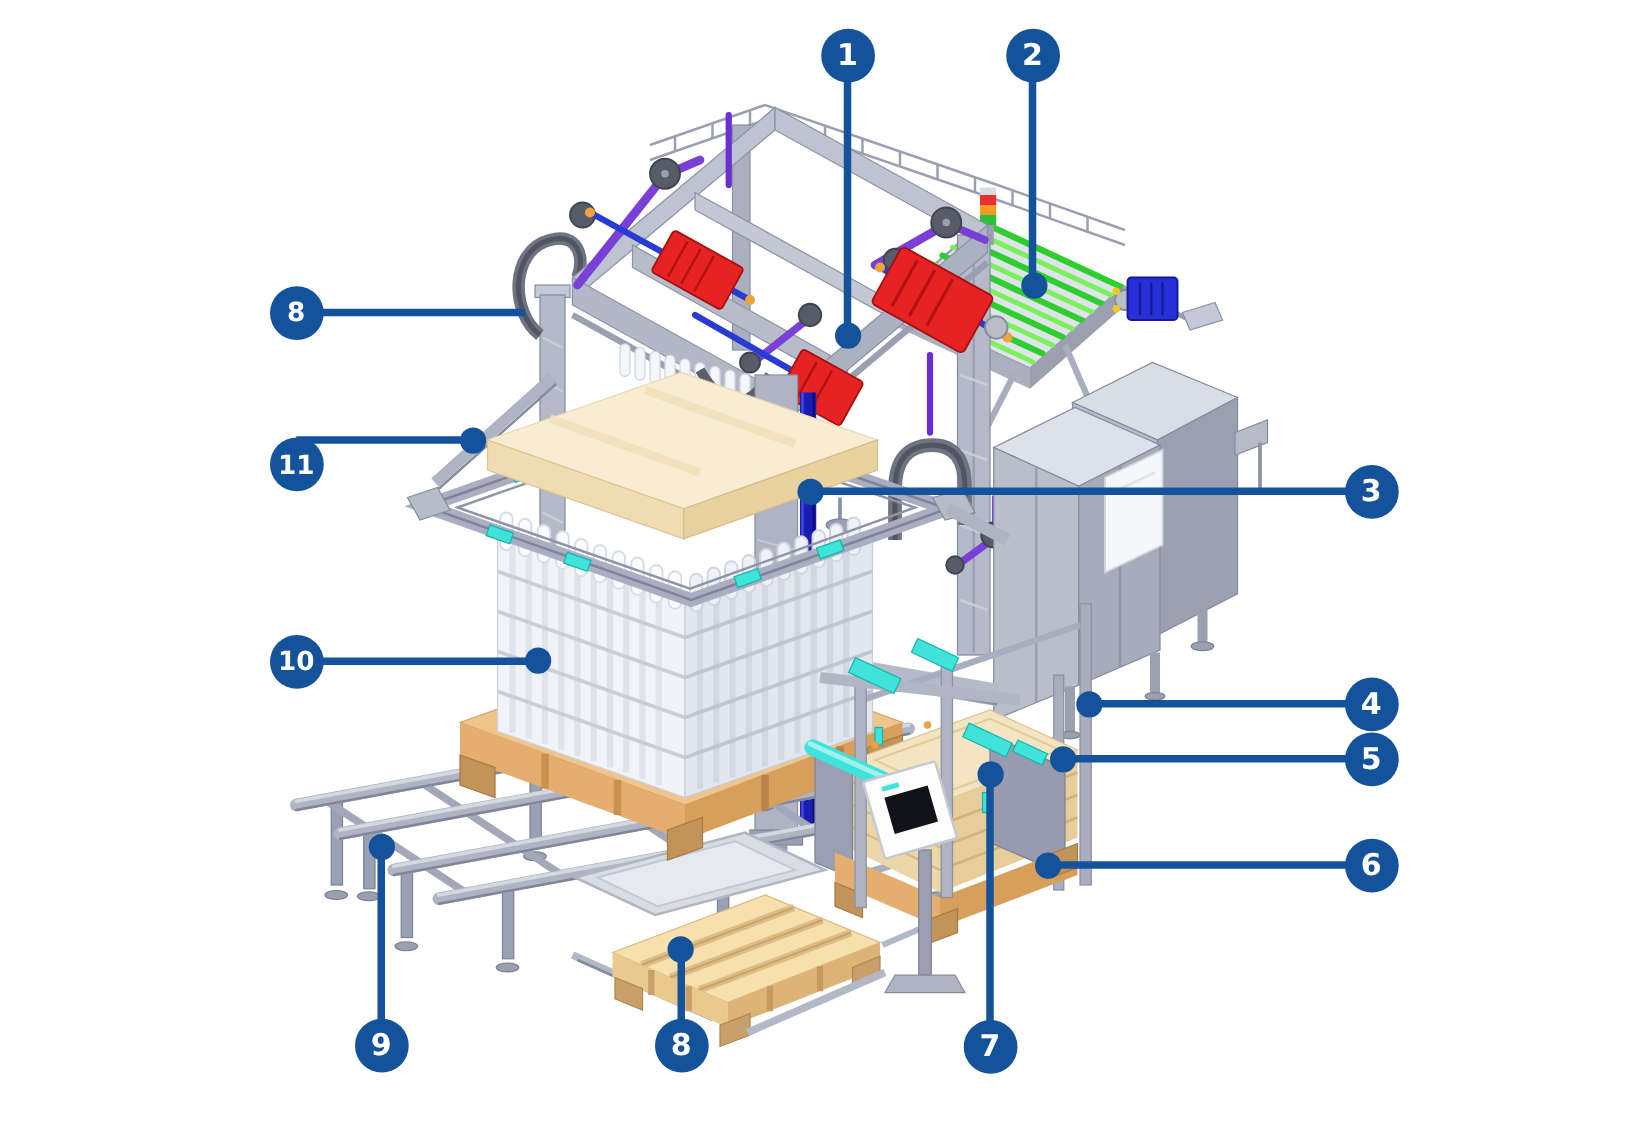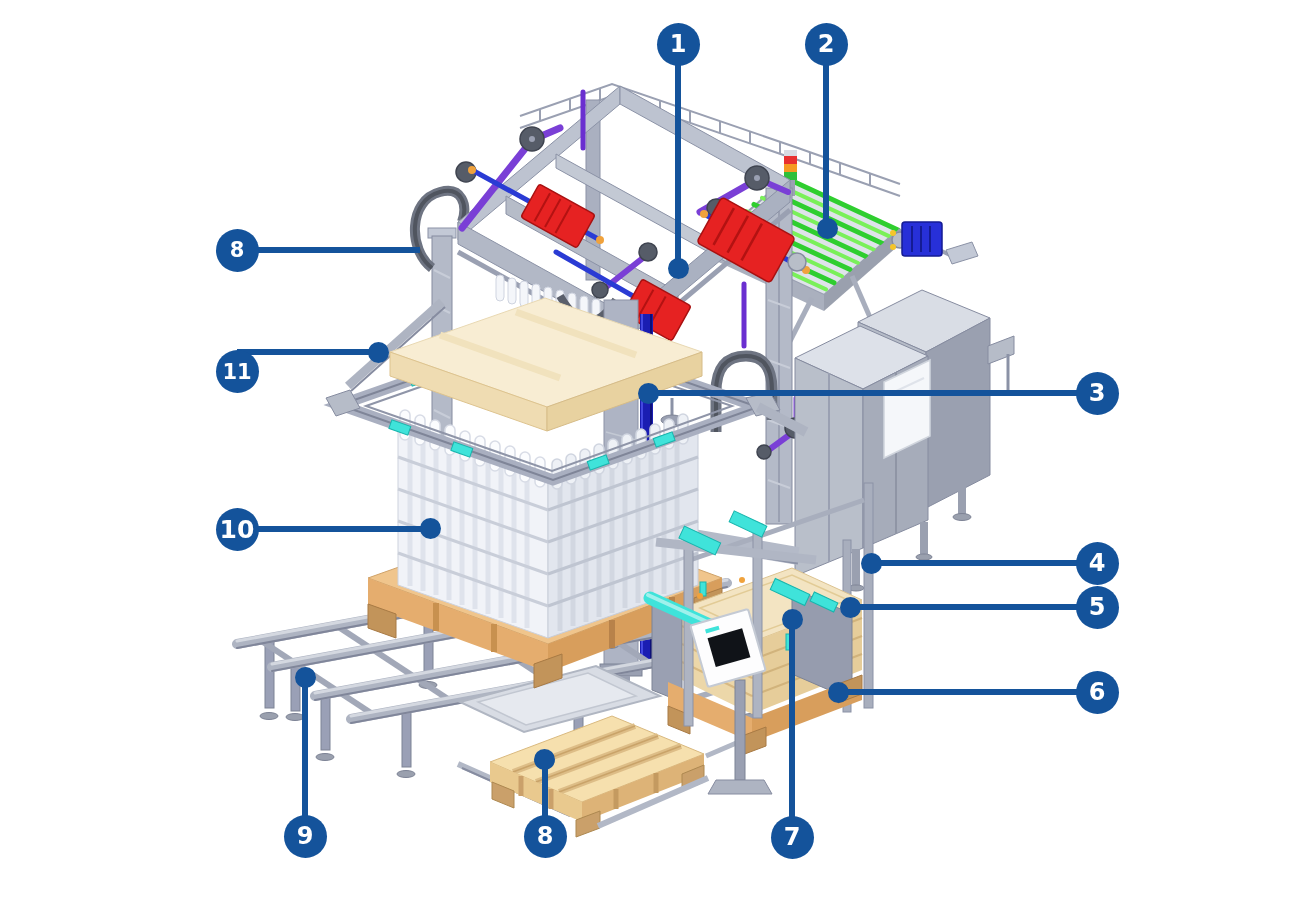--- a/index.html
+++ b/index.html
@@ -522,20 +522,20 @@
       <div class="callout-dot" style="height: 21px; width: 21px; left: 781.5px; top: 608.5px;"></div>
       <div class="callout-badge" style="height: 43px; width: 43px; left: 770.5px; top: 815.5px; font-size: 24px; color: rgb(255, 255, 255);">7</div>
       <div class="callout-line" style="left: 542px; top: 759px; width: 6px; height: 77px;"></div>
       <div class="callout-dot" style="height: 21px; width: 21px; left: 533.5px; top: 748.5px;"></div>
       <div class="callout-badge" style="height: 43px; width: 43px; left: 523.5px; top: 814.5px; font-size: 24px; color: rgb(255, 255, 255);">8</div>
       <div class="callout-line" style="left: 302px; top: 677px; width: 6px; height: 159px;"></div>
       <div class="callout-dot" style="height: 21px; width: 21px; left: 294.5px; top: 666.5px;"></div>
       <div class="callout-badge" style="height: 43px; width: 43px; left: 283.5px; top: 814.5px; font-size: 24px; color: rgb(255, 255, 255);">9</div>
       <div class="callout-line" style="top: 526px; left: 237px; height: 6px; width: 193px;"></div>
       <div class="callout-dot" style="height: 21px; width: 21px; left: 419.5px; top: 517.5px;"></div>
-      <div class="callout-badge" style="height: 43px; width: 43px; left: 215.5px; top: 507.5px; font-size: 25px; color: rgb(255, 255, 255);">10</div>
+      <div class="callout-badge" style="height: 43px; width: 43px; left: 215.5px; top: 507.5px; font-size: 21px; color: rgb(255, 255, 255);">10</div>
       <div class="callout-line" style="top: 349px; left: 237px; height: 6px; width: 141px;"></div>
       <div class="callout-dot" style="height: 21px; width: 21px; left: 367.5px; top: 341.5px;"></div>
       <div class="callout-badge" style="height: 43px; width: 43px; left: 215.5px; top: 350px; font-size: 21px; color: rgb(255, 255, 255);">11</div>
       <div class="callout-line" style="top: 247px; left: 237px; height: 6px; width: 183px;"></div>
       <div class="callout-badge" style="height: 43px; width: 43px; left: 215.5px; top: 228.5px; font-size: 21px; color: rgb(255, 255, 255);">8</div>
     </div>
 </div>
 
 </body></html>

